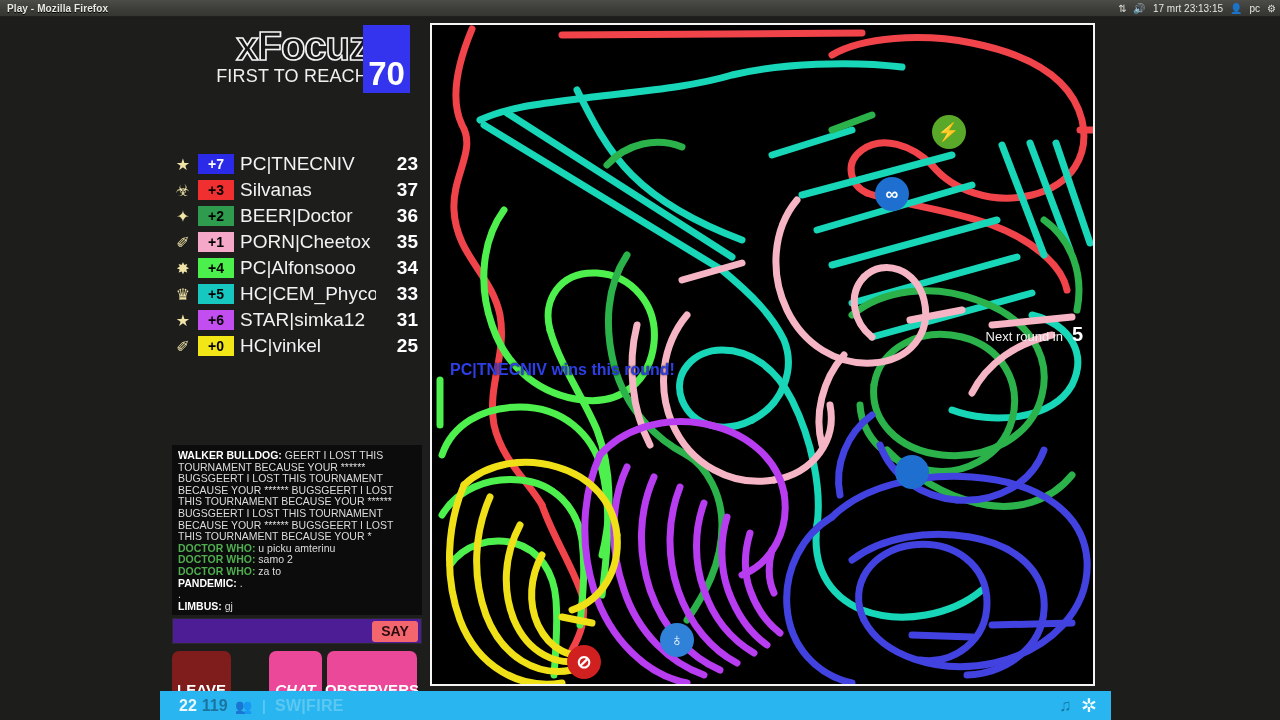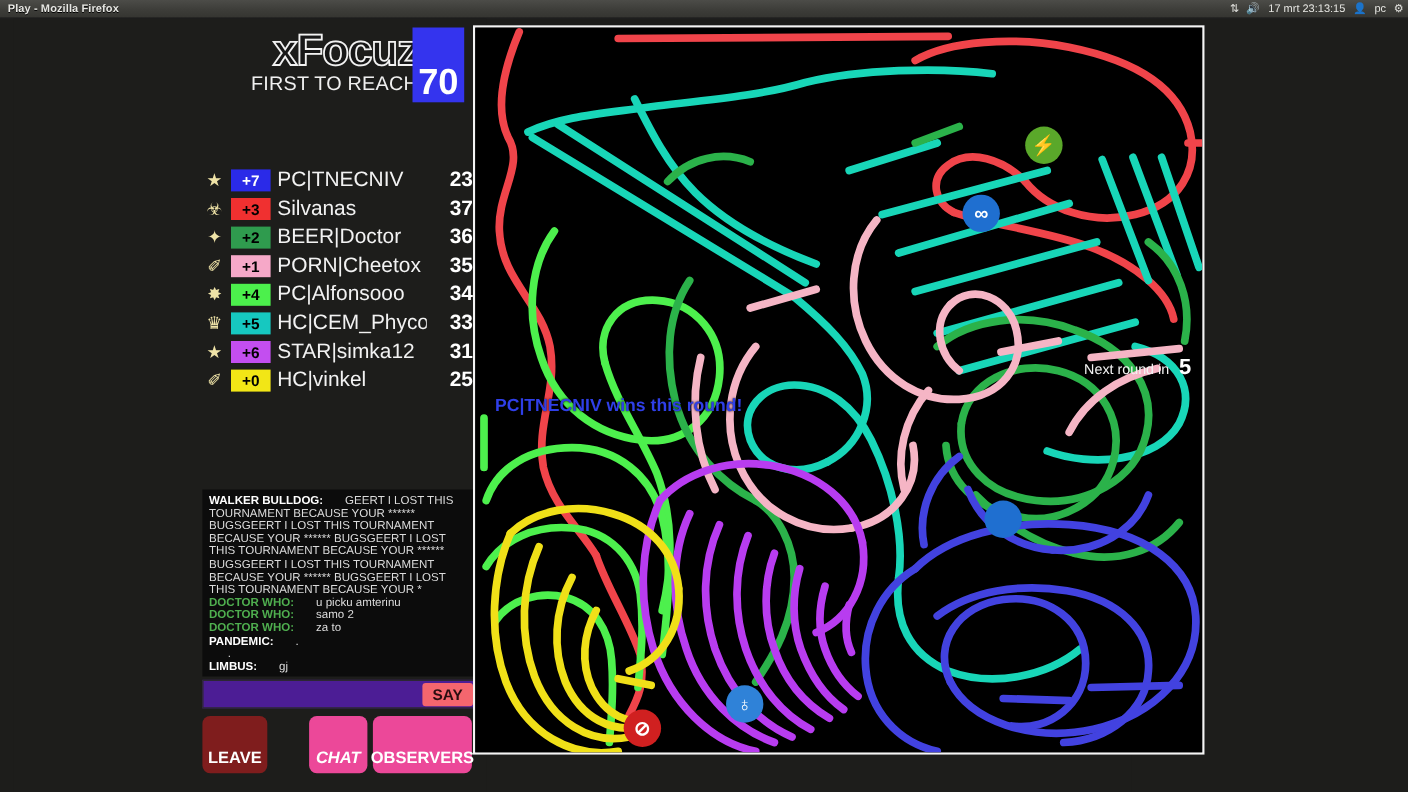--- a/index.html
+++ b/index.html
@@ -20,21 +20,21 @@
   }
   .titlebar .wtitle {
     color: #e8e8e4; font-size: 10px; font-weight: bold;
     padding-left: 7px; letter-spacing: .1px; text-shadow: 0 1px 0 #000;
   }
   .tray { position: absolute; right: 4px; top: 0; height: 17px; display: flex; align-items: center; gap: 7px; }
   .tray span, .tray div { color: #e6e6e2; font-size: 10px; line-height: 17px; }
   .tray .ic { font-size: 10px; opacity: .95; }
 
   
-  .leftcol { position: absolute; left: 12px; top: 17px; width: 430px; height: 703px; background: #1d1d1b; }
+  .leftcol { position: absolute; left: 0; top: 17px; width: 430px; height: 703px; background: #1d1d1b; }
 
   .branding { position: absolute; right: 10px; top: 3px; width: 420px; height: 75px; }
   .brandtext { position: absolute; right: 52px; top: 5px; text-align: right; }
   .brandtitle {
     font-size: 40px; font-weight: bold; color: #171717; line-height: 42px;
     letter-spacing: -1px;
     -webkit-text-stroke: 1.6px #f2f2f2;
     text-shadow: 0 0 1px #fff;
   }
   .brandsub {
@@ -61,21 +61,21 @@
     white-space: nowrap; overflow: hidden;
   }
   .pscore { flex: 0 0 42px; text-align: right; color: #ffffff; font-size: 19px; font-weight: bold; }
 
   
   .chatpanel { position: absolute; left: 172px; top: 428px; width: 250px; height: 170px; background: #0c0c0c; padding: 5px 6px; overflow: hidden; }
   .cline { font-size: 10.5px; line-height: 11.6px; color: #e6e6e6; word-wrap: break-word; }
   .cname { font-weight: bold; }
   .cname.white { color: #ffffff; }
   .cname.green { color: #4fae4f; }
-  .cmsg { color: #dcdcdc; margin-left: 17px; }
+  .cmsg { color: #dcdcdc; }
 
   .inputrow { position: absolute; left: 172px; top: 601px; width: 250px; height: 26px; background: #4c1d95; border: 1px solid #2a2a2a; display: flex; align-items: center; }
   .chatinput { flex: 1 1 auto; height: 24px; background: transparent; border: 0; outline: none; color: #eee; font-size: 12px; padding-left: 5px; font-family: "Liberation Sans", sans-serif; }
   .saybtn { flex: 0 0 46px; height: 21px; margin-right: 3px; background: #f4666e; color: #2a0d10; font-size: 14px; font-weight: bold; border: 0; border-radius: 3px; cursor: pointer; font-family: "Liberation Sans", sans-serif; }
 
   .btnrow { position: absolute; left: 172px; top: 634px; width: 256px; height: 52px; }
   .gbtn {
     position: absolute; top: 0; height: 52px; border-radius: 7px; border: 0;
     color: #fff; font-size: 15px; font-weight: bold; cursor: pointer;
     display: flex; align-items: flex-end; justify-content: center; padding-bottom: 5px;
@@ -315,14 +315,27 @@
         <div style="position: absolute; left: 228px; top: 598px; width: 34px; height: 34px; border-radius: 50%; background: rgb(47, 130, 216); display: flex; align-items: center; justify-content: center; color: rgb(255, 255, 255); font-size: 18px; font-weight: bold;">♁</div>
       </div>
 
     <div class="roundmsg">PC|TNECNIV wins this round!</div>
     <div class="nextround">
       <span>Next round in</span>
       <span class="cd">5</span>
     </div>
   </div>
 
+  <div class="bottombar">
+    <div class="bb-left">
+      <span class="bb-ping">22</span>
+      <span class="bb-fps">119</span>
+      <span class="bb-users">👥</span>
+      <span class="bb-sep">|</span>
+      <span class="bb-room">SW|FIRE</span>
+    </div>
+    <div class="bb-right">
+      <span class="bb-music">♫</span>
+      <span class="bb-fx">✲</span>
+    </div>
+  </div>
 
 </div>
 
 </body></html>

